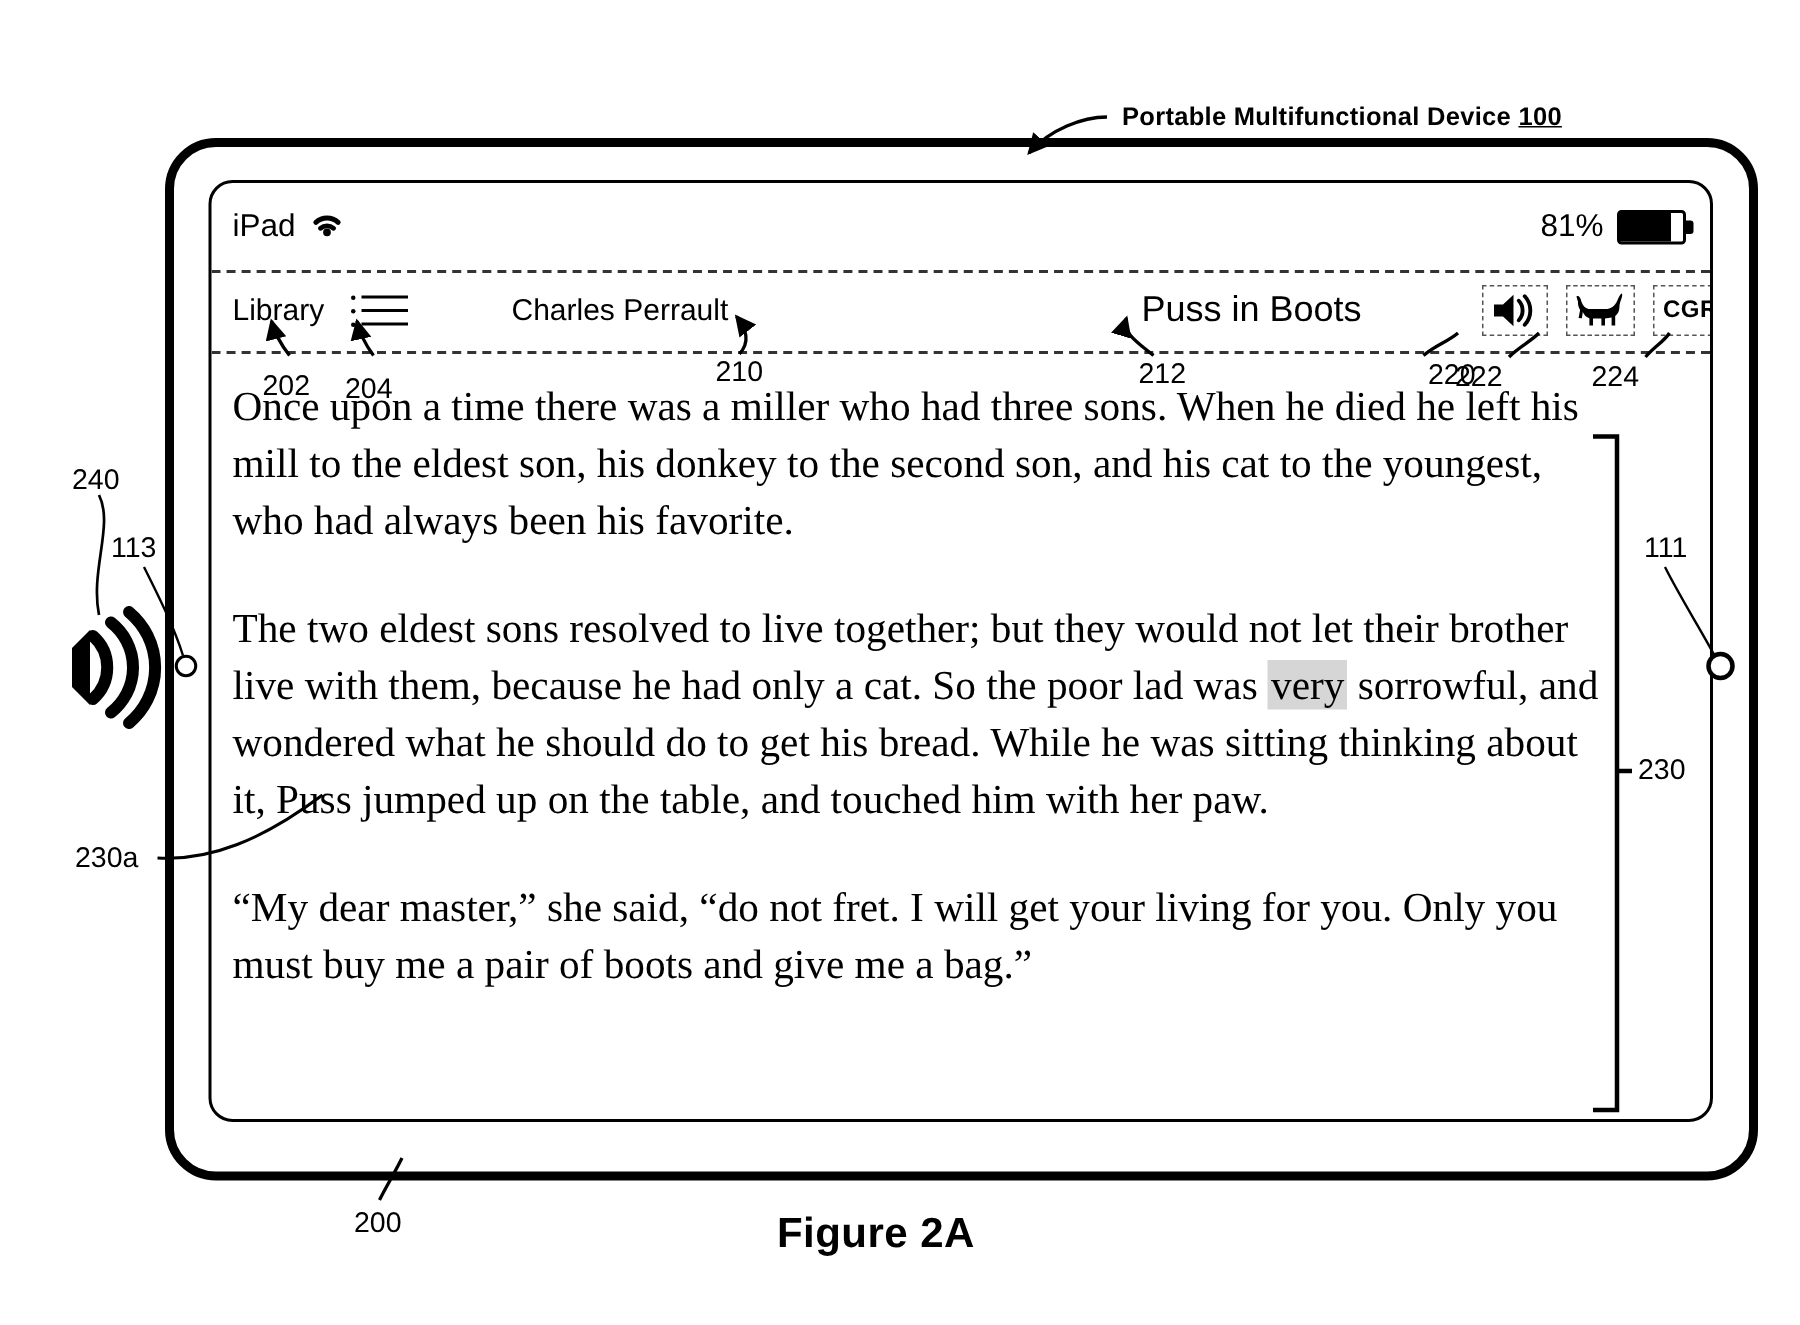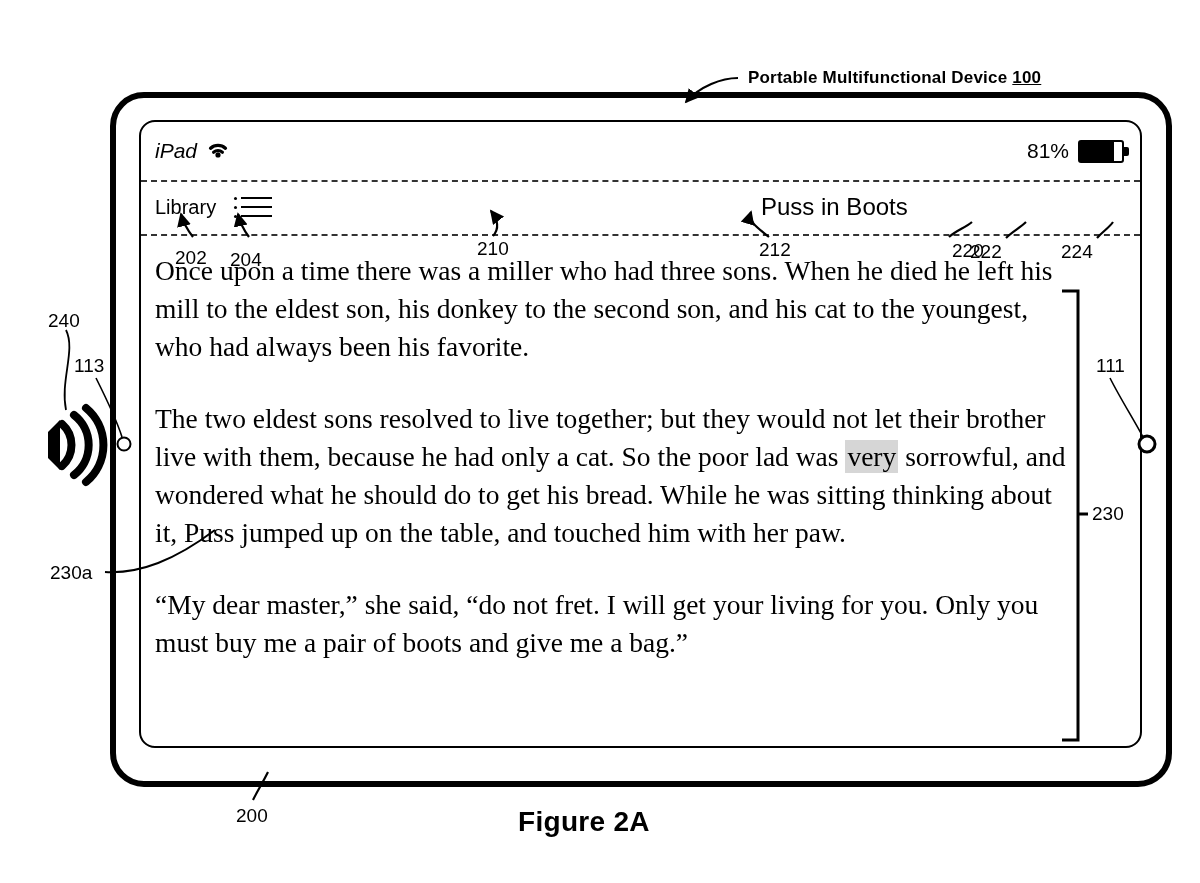--- a/index.html
+++ b/index.html
@@ -77,21 +77,20 @@
     box-sizing: border-box;
     display: flex;
     align-items: center;
   }
   #status-left {
     position: absolute;
     left: 14px;
     display: flex;
     align-items: center;
     gap: 7px;
-    font-style: italic;
   }
   #status-carrier {
     font-size: 21px;
     letter-spacing: 0px;
   }
   #status-center {
     position: absolute;
     left: 0;
     width: 100%;
     text-align: center;
@@ -301,22 +300,51 @@
             <span class="dot"></span>
             <span class="line"></span>
           </span>
         <span class="row">
             <span class="dot"></span>
             <span class="line"></span>
           </span>
       </span>
     </div>
 
+    <div id="author-label">Charles Perrault</div>
     <div id="title-label">Puss in Boots</div>
 
+    <div id="toolbar-right">
+      <span class="tb-btn" id="speaker-btn">
+        <svg width="34" height="26" viewBox="0 0 34 26">
+          <path d="M3 9 L9 9 L16 2.5 L16 23.5 L9 17 L3 17 Z" fill="#000"></path>
+          <path d="M19.5 6.5 A9.5 9.5 0 0 1 19.5 19.5" stroke="#000" stroke-width="2.6" fill="none" stroke-linecap="round"></path>
+          <path d="M23.5 3.5 A14 14 0 0 1 23.5 22.5" stroke="#000" stroke-width="2.6" fill="none" stroke-linecap="round"></path>
+        </svg>
+      </span>
+      <span class="tb-btn" id="animal-btn">
+        <svg width="38" height="26" viewBox="0 0 38 26">
+          <path d="M4 7 C3 4 2.5 3 4 3.4 C5.5 3.8 6 6 6.4 7.4
+                   C7.2 9.8 8.6 11.4 11 12
+                   L23.5 12
+                   C26 11.6 28.2 10 29.6 7.6
+                   C30.6 5.8 31.4 3.2 32.6 2
+                   C33.6 1 33.8 3 33 5
+                   C32.2 7 31.6 9 31.6 11
+                   C31.6 13.6 30.4 15.6 28.8 16.6
+                   L28.8 23 L26.4 23 L26.4 17.6
+                   L22 18.4 L22 23 L19.6 23 L19.6 18.4
+                   L14 18.4 L14 23 L11.6 23 L11.6 18.2
+                   C9.6 17.6 8 16 7.2 14
+                   L6.6 18.2 L4.4 18 L5.4 12.6
+                   C4.4 11 3.8 9 4 7 Z" fill="#000"></path>
+        </svg>
+      </span>
+      <span class="tb-btn" id="cgr-btn">CGR</span>
+    </div>
   </div>
 
   <div class="dash-sep" id="sep-bottom"></div>
 
   <div id="book-text">
     <p>Once upon a time there was a miller who had three sons. When he died he left his mill to the eldest son, his donkey to the second son, and his cat to the youngest, who had always been his favorite.</p>
     <p><span>The two eldest sons resolved to live together; but they would not let their brother live with them, because he had only a cat. So the poor lad was </span><span class="hl">very</span><span> sorrowful, and wondered what he should do to get his bread. While he was sitting thinking about it, Puss jumped up on the table, and touched him with her paw.</span></p>
     <p>“My dear master,” she said, “do not fret. I will get your living for you. Only you must buy me a pair of boots and give me a bag.”</p>
   </div>
 </div>

